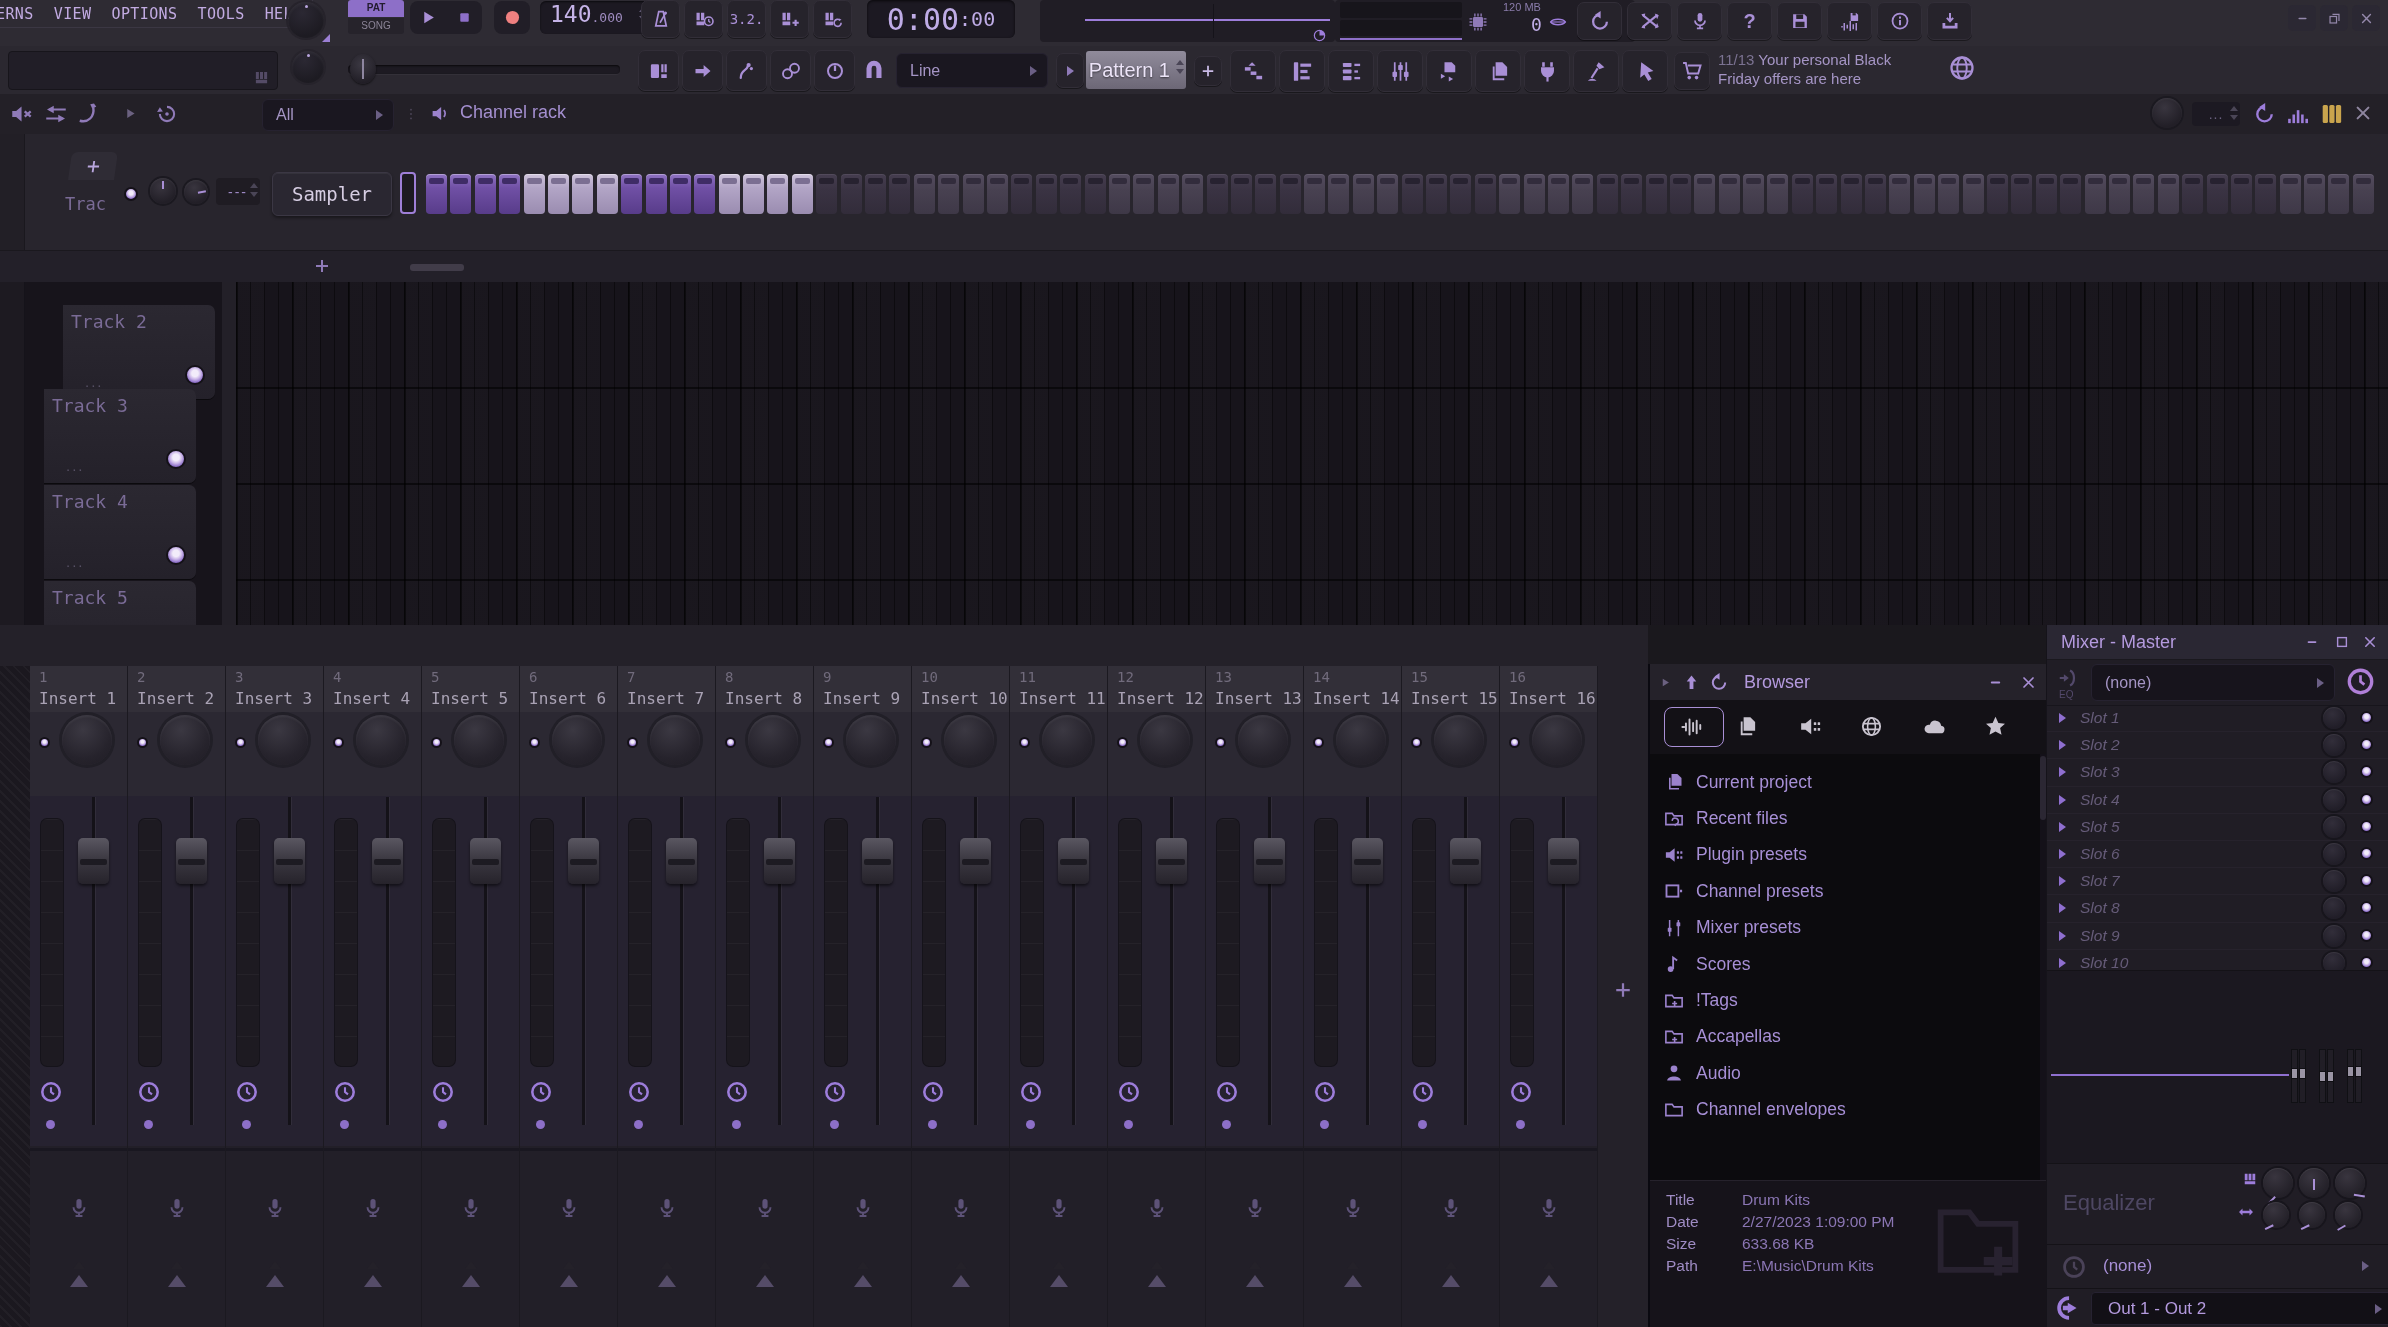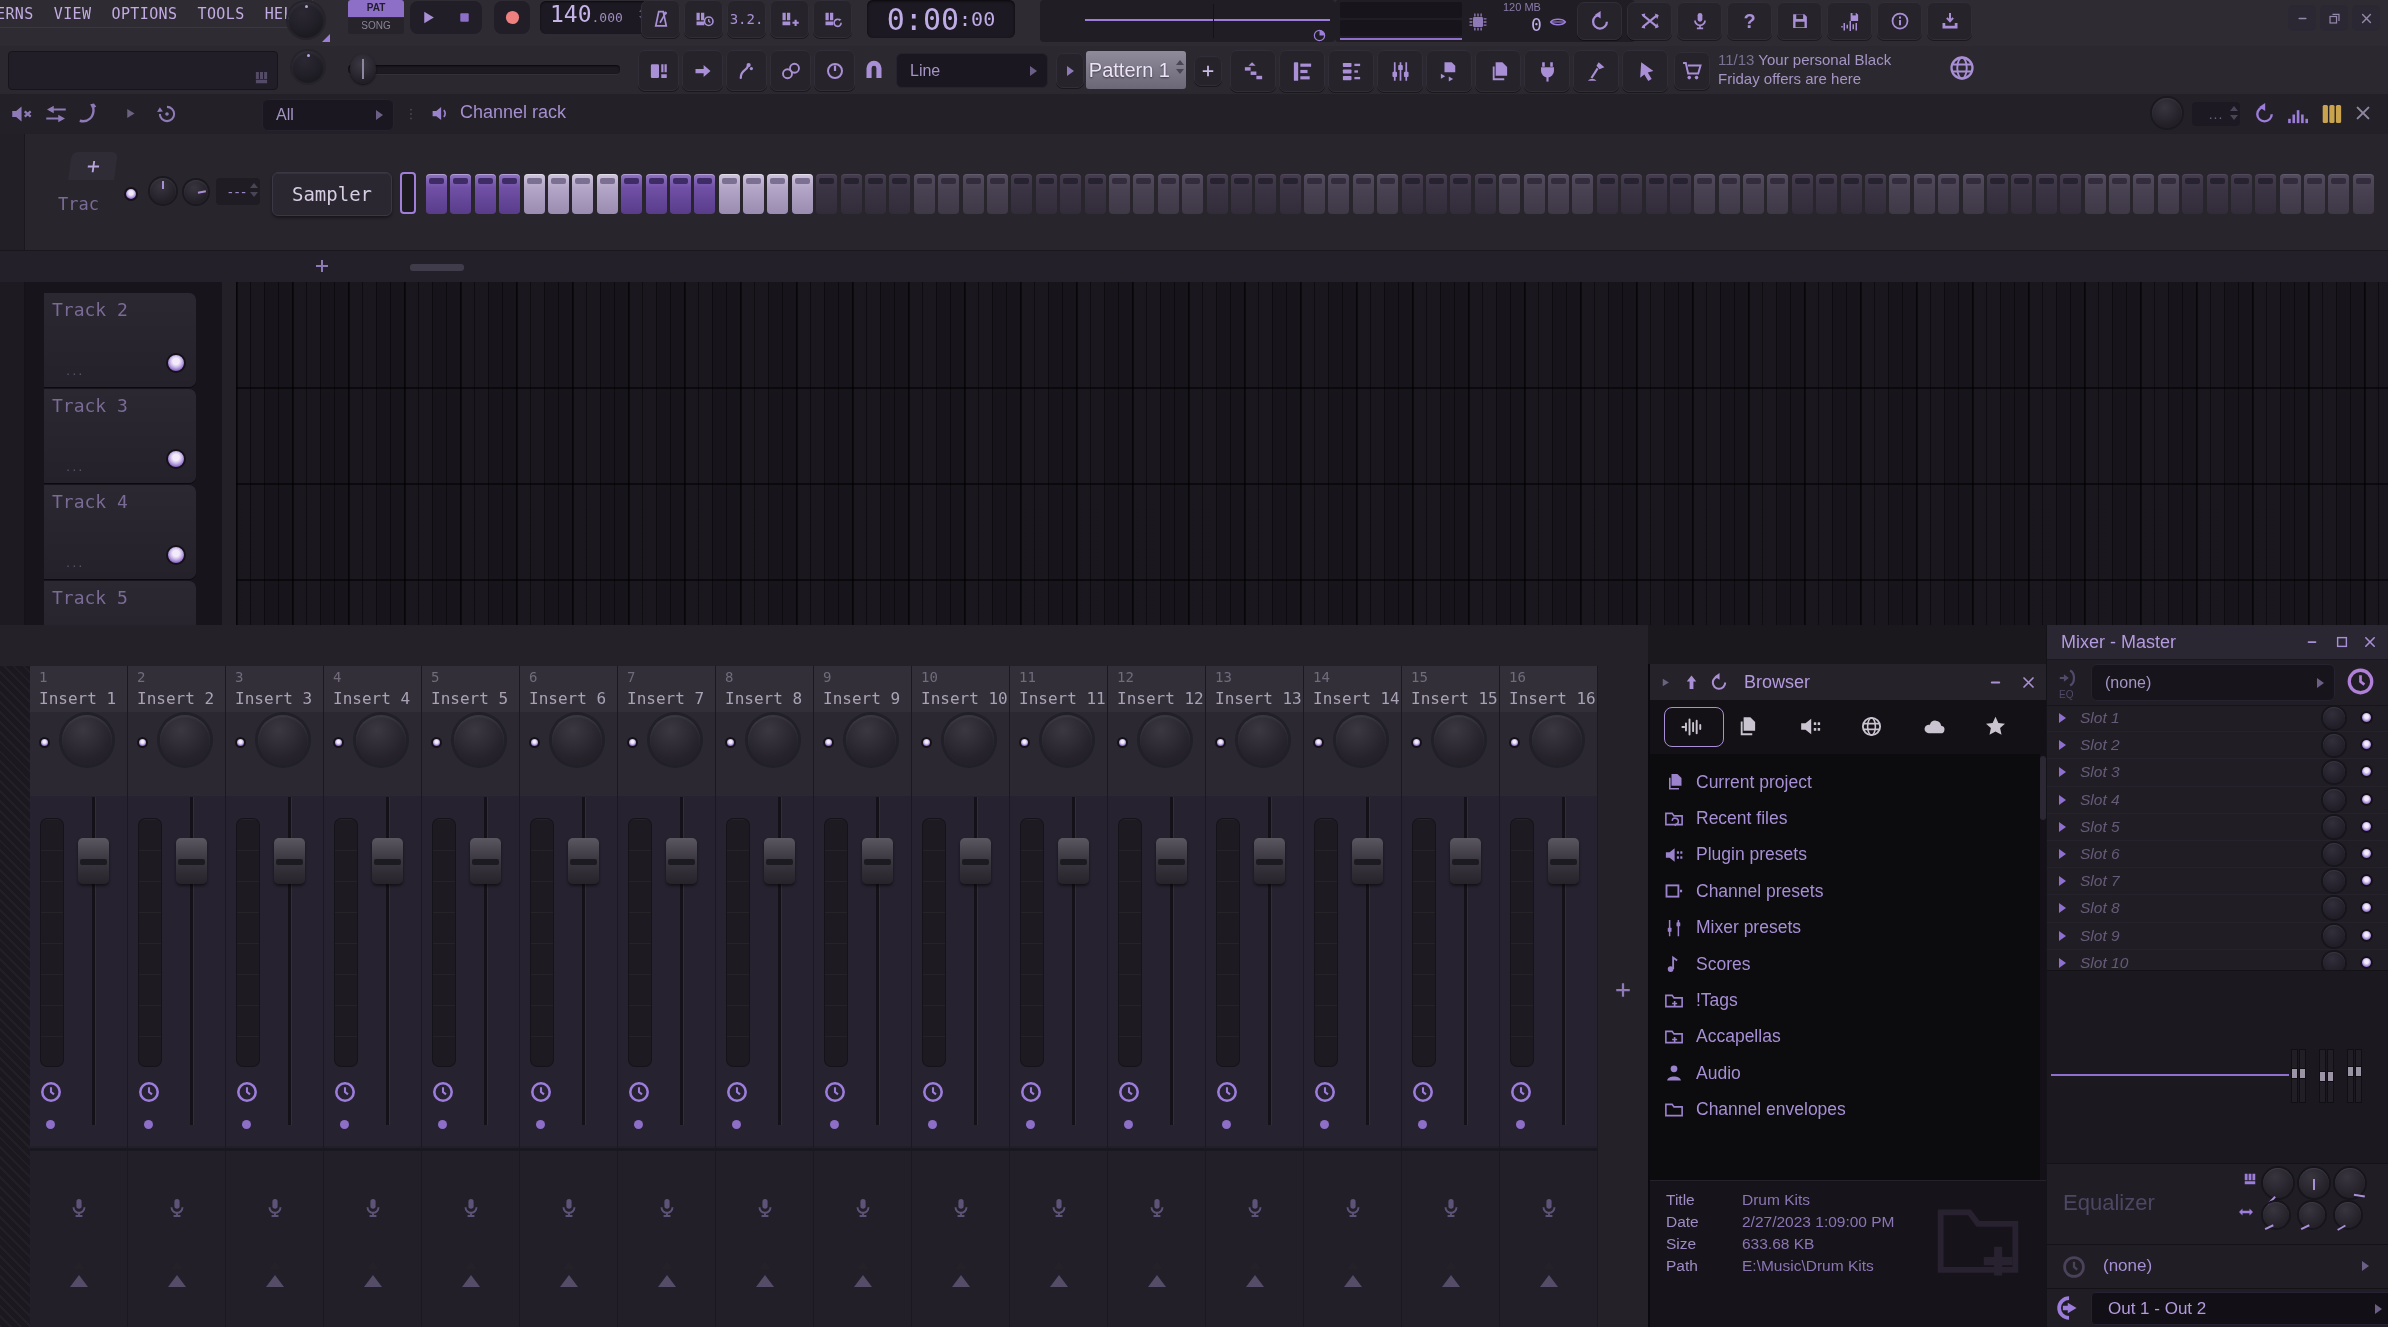--- a/index.html
+++ b/index.html
@@ -1,21 +1,21 @@
 <!DOCTYPE html>
 <html><head>
 <meta charset="utf-8">
 <style>
   html,body{margin:0;padding:0;background:#141217;}
   #app{position:relative;width:2388px;height:1327px;overflow:hidden;background:#1a181d;
        font-family:"Liberation Sans",sans-serif;color:#a98fd6;-webkit-font-smoothing:antialiased;}
   .abs{position:absolute;}
   .ic{display:inline-block;width:20px;height:20px;color:#a98fd6;line-height:0;}
   .ic svg{display:block;width:100%;height:100%;}
-  .mono{font-family:"DejaVu Sans Mono",monospace;}
+  .mono{font-family:"DejaVu Sans Mono",monospace;text-align:right;}
 
   
   .bar1{background:#2e2b33;border-bottom:1px solid #1c1a20;}
   .bar2{background:#2b2830;border-bottom:1px solid #1a181d;}
   .menu{display:flex;align-items:center;border-right:1px solid #3b3743;border-bottom:1px solid #3b3743;background:#2e2b33;}
   .mi{padding:0 10px;font-size:15px;letter-spacing:.4px;color:#c2abe2;line-height:26px;font-family:"DejaVu Sans Mono",monospace;}
   .tknob{width:36px;height:36px;border-radius:50%;background:radial-gradient(circle at 40% 30%,#2b2833,#1d1b22 70%);box-shadow:0 0 0 2px #26232b, inset 0 2px 3px rgba(255,255,255,.06);}
   .tknob .dot{position:absolute;left:50%;top:3px;width:3px;height:3px;margin-left:-1px;border-radius:50%;background:#b9a6de;}
   .tknob .corner{position:absolute;right:-6px;bottom:-4px;width:0;height:0;border-left:8px solid transparent;border-bottom:8px solid #9b7fd4;}
   .patsong{width:56px;height:34px;display:flex;flex-direction:column;gap:1px;}
@@ -770,21 +770,21 @@
   <div class="playlist abs" style="left:0;top:282px;width:2388px;height:343px;">
     <div class="pl-left abs" style="left:0;top:0;width:24px;height:343px;"></div>
     <div class="pl-strip abs" style="left:222px;top:0;width:14px;height:343px;"></div>
     <div class="pl-grid abs" style="left:236px;top:0;width:2152px;height:343px;">
       <span class="pl-hline" style="top:105px;"></span>
       <span class="pl-hline" style="top:201px;"></span>
       <span class="pl-hline" style="top:297px;"></span>
     </div>
     <div id="trackhost">
 
-        <div class="track" style="top: 11px;">
+        <div class="track" style="top: 23px; margin-left: 19px;">
           <span class="tname">Track 2</span>
           <span class="tdots">...</span>
           <span class="led"></span>
         </div>
 
         <div class="track" style="top: 107px;">
           <span class="tname">Track 3</span>
           <span class="tdots">...</span>
           <span class="led"></span>
         </div>

